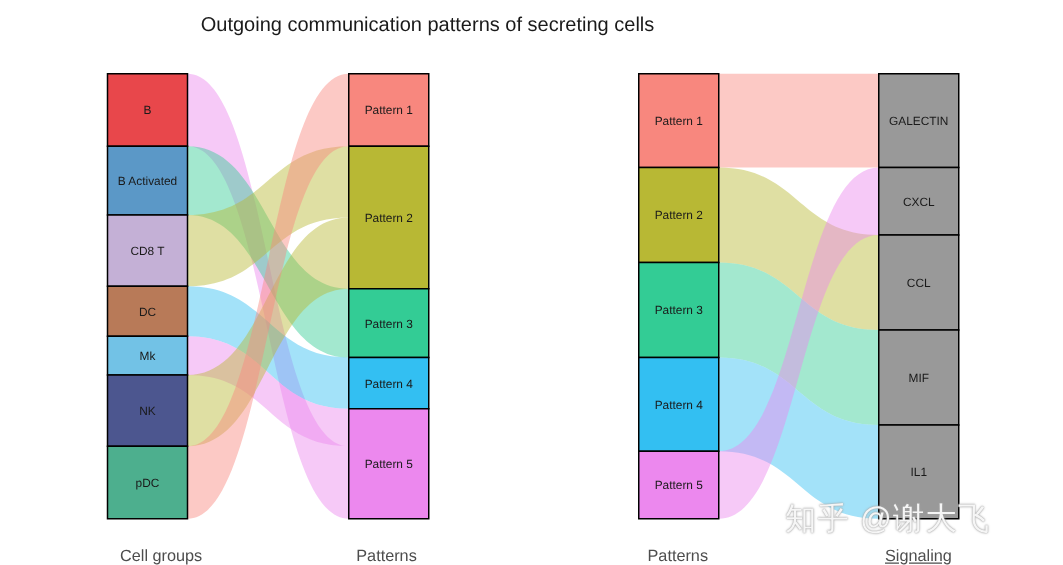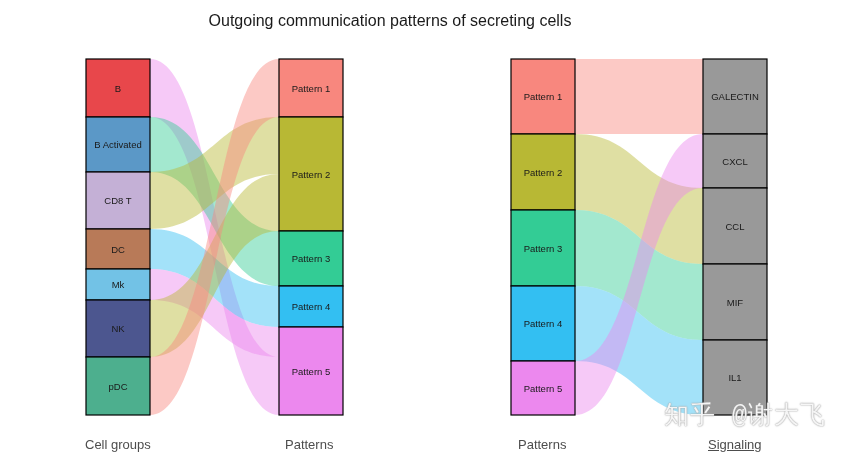--- a/index.html
+++ b/index.html
@@ -1,21 +1,21 @@
 <!DOCTYPE html>
 <html><head>
   <meta charset="utf-8">
   <style>
     html, body { margin: 0; padding: 0; background: #ffffff; }
     body { width: 850px; height: 452px; position: relative; overflow: hidden; font-family: "Liberation Sans", sans-serif; }
-    #title { position: absolute; left: 0; top: 12px; width: 684px; text-align: center; font-size: 16px; color: #1a1a1a; padding-left: 48px; }
+    #title { position: absolute; left: 0; top: 12px; width: 684px; text-align: center; font-size: 16px; color: #1a1a1a; }
     svg#plot { position: absolute; left: 0; top: 0; }
     .axis-label { position: absolute; font-size: 13px; color: #4d4d4d; top: 437px; }
-    .watermark { position: absolute; left: 664px; top: 398px; font-size: 25px; color: rgba(255,255,255,0.9); letter-spacing: 1px;
-                 text-shadow: 0 0 1px #999, 0 0 2px #aaa; font-family: Liberation Mono, monospace; text-align: center; }
+    .watermark { position: absolute; left: 628px; top: 398px; font-size: 25px; color: rgba(255,255,255,0.9); letter-spacing: 1px;
+                 text-shadow: 0 0 1px #999, 0 0 2px #aaa; font-family: Liberation Sans, sans-serif; text-align: center; }
   </style>
 </head>
 <body>
 
 <div id="title">Outgoing communication patterns of secreting cells</div>
 
 <svg id="plot" width="850" height="452" xmlns="http://www.w3.org/2000/svg">
   <g id="panel-0">
       <path d="M150,59 C214.5,59 214.5,357 279,357 L279,415 C214.5,415 214.5,117 150,117 Z" fill="#EC88EE" fill-opacity="0.45" stroke="none"></path>
       <path d="M150,117 C214.5,117 214.5,231 279,231 L279,286 C214.5,286 214.5,172 150,172 Z" fill="#33CC95" fill-opacity="0.45" stroke="none"></path>
@@ -115,18 +115,18 @@
         <rect x="703" y="264" width="64" height="76" fill="#999999" stroke="#000" stroke-width="1.2"></rect>
         <text x="735" y="305.5" text-anchor="middle" font-size="9.5" fill="#1a1a1a" font-family="&quot;Liberation Sans&quot;, sans-serif">MIF</text>
       </g>
       <g>
         <rect x="703" y="340" width="64" height="75" fill="#999999" stroke="#000" stroke-width="1.2"></rect>
         <text x="735" y="381" text-anchor="middle" font-size="9.5" fill="#1a1a1a" font-family="&quot;Liberation Sans&quot;, sans-serif">IL1</text>
       </g>
     </g>
 </svg>
 
-<div class="axis-label" style="left:85px;">Cell groups</div>
+<div class="axis-label" style="left:96px;">Cell groups</div>
 <div class="axis-label" style="left:285px;">Patterns</div>
 <div class="axis-label" style="left:518px;">Patterns</div>
 <div class="axis-label" style="left:708px;text-decoration:underline;">Signaling</div>
 
 <div class="watermark">知乎 @谢大飞</div>
 
 </body></html>

